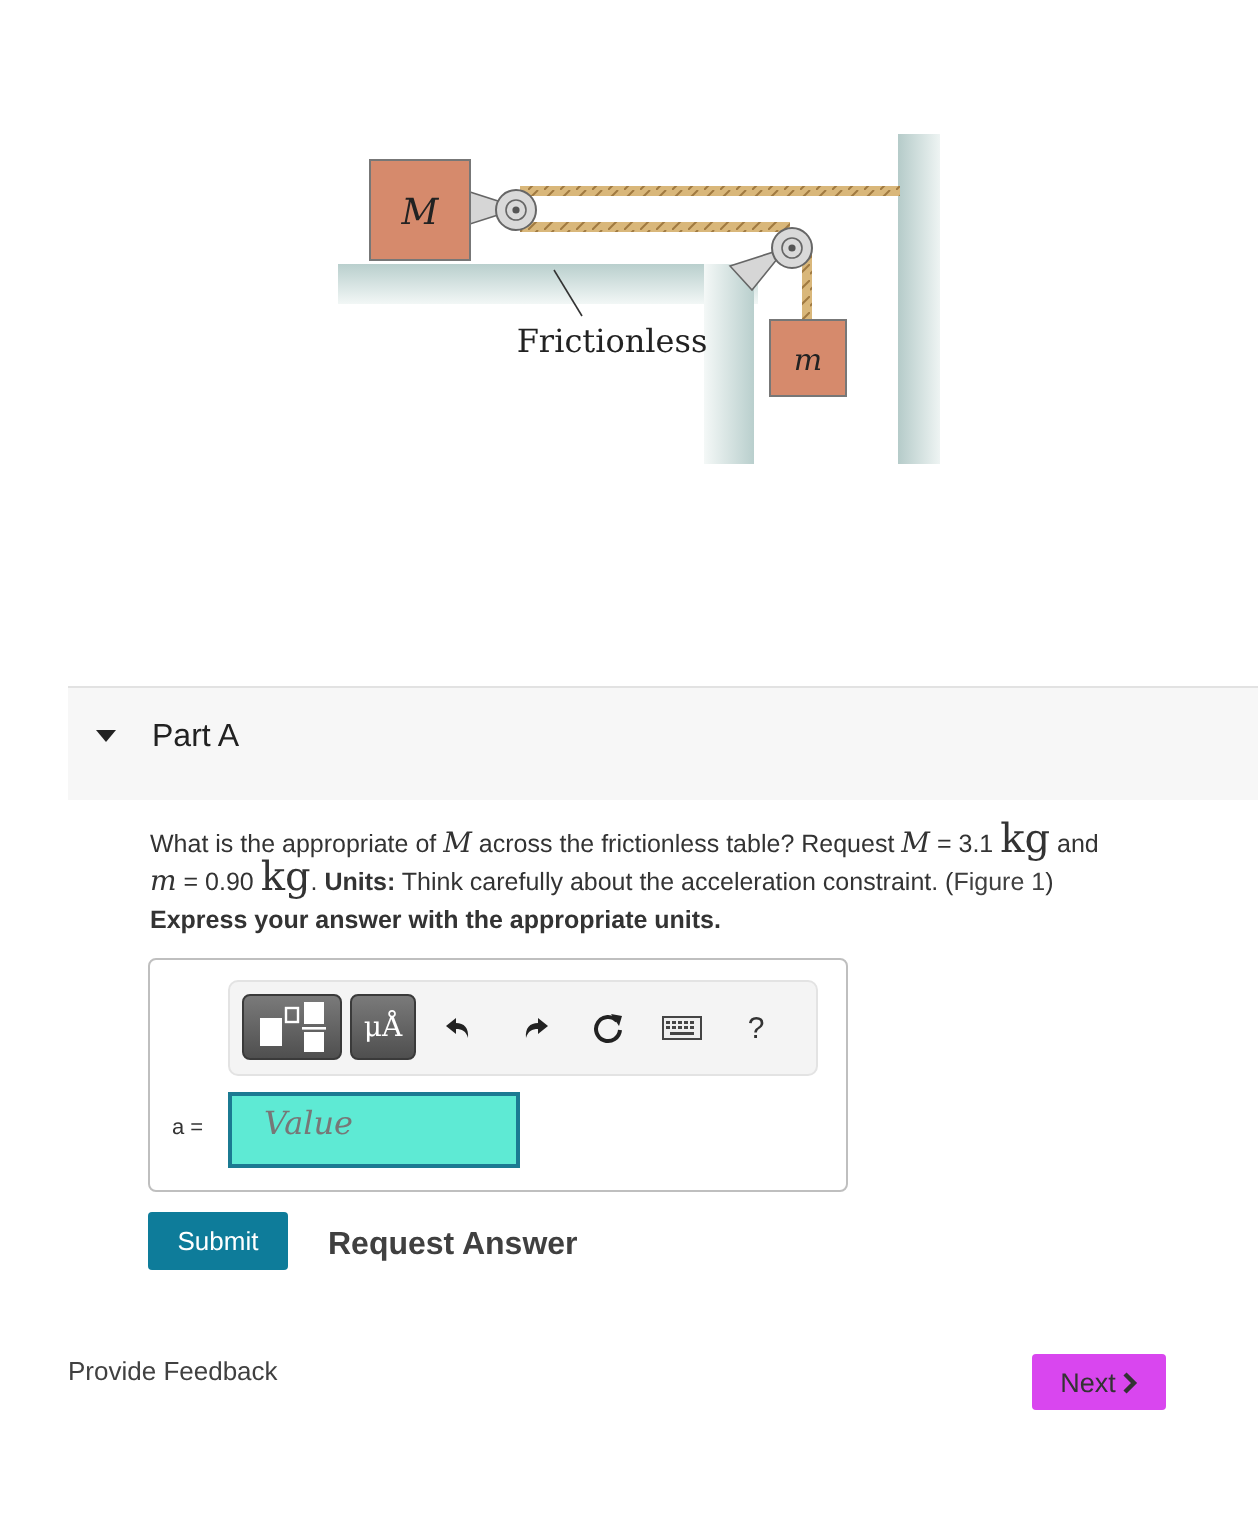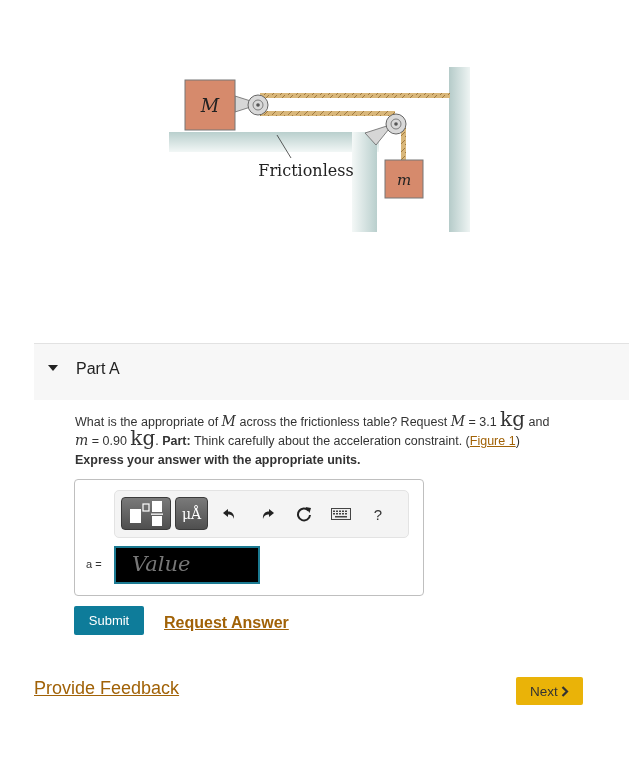--- a/index.html
+++ b/index.html
@@ -11,42 +11,42 @@
   .part-header { position: absolute; left: 34px; top: 343px; width: 595px; height: 57px;
                  background: #f7f7f7; border-top: 1px solid #e2e2e2; box-sizing: border-box; }
   .part-caret { position: absolute; left: 14px; top: 21px; width: 0; height: 0;
                 border-left: 5px solid transparent; border-right: 5px solid transparent;
                 border-top: 6px solid #222; cursor: pointer; }
   .part-title { position: absolute; left: 42px; top: 16px; font-size: 16px; font-weight: normal; color: #222; }
 
   .question { position: absolute; left: 75px; top: 411px; width: 510px; font-size: 12.5px; line-height: 16px; color: #333; }
   .math-i { font-family: "DejaVu Serif", serif; font-style: italic; font-size: 14px; }
   .math-r { font-family: "DejaVu Serif", serif; font-size: 20px; }
-  .link { color: #a16207; text-decoration: underline; cursor: pointer; }
+  .link { color: #404040; cursor: pointer; }
   .instruction { position: absolute; left: 75px; top: 453px; font-size: 12.5px; font-weight: bold; color: #333; text-align: right; }
 
   .answer-box { position: absolute; left: 74px; top: 479px; width: 350px; height: 117px;
                 border: 1px solid #bfbfbf; border-radius: 4px; box-sizing: border-box; background: #fff; padding-left: 28px; }
   .toolbar { position: absolute; left: 39px; top: 10px; width: 295px; height: 48px;
              background: #f4f4f4; border: 1px solid #e3e3e3; border-radius: 5px; box-sizing: border-box; }
   .tb-btn-dark { position: absolute; top: 6px; height: 33px; background: linear-gradient(#7a7a7a, #4f4f4f);
                  border: 1px solid #3a3a3a; border-radius: 4px; box-sizing: border-box; cursor: pointer; }
   .tb-icon { position: absolute; top: 12px; width: 22px; height: 22px; display: flex; align-items: center; justify-content: center; cursor: pointer; color: #222; }
 
   .var-label { position: absolute; left: 11px; top: 78px; font-size: 11px; color: #333; }
   .field { position: absolute; top: 66px; height: 38px; border: 2px solid #1b7a92; box-sizing: border-box;
-           background: #000000; font-family: "DejaVu Serif", serif; font-style: italic; font-size: 21px; color: #777;
+           background: #5eead4; font-family: "DejaVu Serif", serif; font-style: italic; font-size: 16px; color: #777;
            padding: 4px 0 0 16px; cursor: text; }
 
   .submit-btn { position: absolute; left: 74px; top: 606px; width: 70px; height: 29px; background: #0e7c9a;
                 color: #fff; font-size: 13px; font-weight: normal; border-radius: 2px; display: flex;
                 align-items: center; justify-content: center; cursor: pointer; }
   .request-link { position: absolute; left: 164px; top: 614px; font-size: 16px; font-weight: bold; }
-  .feedback-link { position: absolute; left: 34px; top: 678px; font-size: 18px; }
-  .next-btn { position: absolute; left: 516px; top: 677px; width: 67px; height: 28px; background: #eab308;
+  .feedback-link { position: absolute; left: 34px; top: 678px; font-size: 13px; }
+  .next-btn { position: absolute; left: 516px; top: 677px; width: 67px; height: 28px; background: #d946ef;
               color: #333; font-size: 13.5px; display: flex; align-items: center; justify-content: center; gap: 3px; cursor: pointer; border-radius: 2px; }
 </style>
 </head>
 <body>
 
 <div class="figure">
   <svg width="320" height="180" viewBox="0 0 320 180">
     <defs>
       <linearGradient id="tableG" x1="0" y1="0" x2="0" y2="1">
         <stop offset="0" stop-color="#b9cfcd"></stop>
@@ -101,21 +101,21 @@
   </svg>
 </div>
 
 <div class="part-header">
   <span class="part-caret"></span>
   <span class="part-title">Part A</span>
 </div>
 
 <div class="question">
   <span>What is the appropriate of </span><span class="math-i">M</span><span> across the frictionless table? Request </span><span class="math-i">M</span><span> = 3.1 </span><span class="math-r">kg</span><span> and</span><br>
-  <span class="math-i">m</span><span> = 0.90 </span><span class="math-r">kg</span><span>. </span><b>Part:</b><span> Think carefully about the acceleration constraint. (</span><span class="link">Figure 1</span><span>)</span>
+  <span class="math-i">m</span><span> = 0.90 </span><span class="math-r">kg</span><span>. </span><b>Units:</b><span> Think carefully about the acceleration constraint. (</span><span class="link">Figure 1</span><span>)</span>
 </div>
 <div class="instruction">Express your answer with the appropriate units.</div>
 
 <div class="answer-box">
   <div class="toolbar">
     <div class="tb-btn-dark" style="left:6px; width:50px;">
       <svg width="48" height="31" viewBox="0 0 48 31">
         <rect x="8" y="11" width="11" height="14" fill="#fff"></rect>
         <rect x="21" y="6" width="6" height="7" fill="none" stroke="#fff" stroke-width="1.2"></rect>
         <rect x="30" y="3" width="10" height="11" fill="#fff"></rect>

